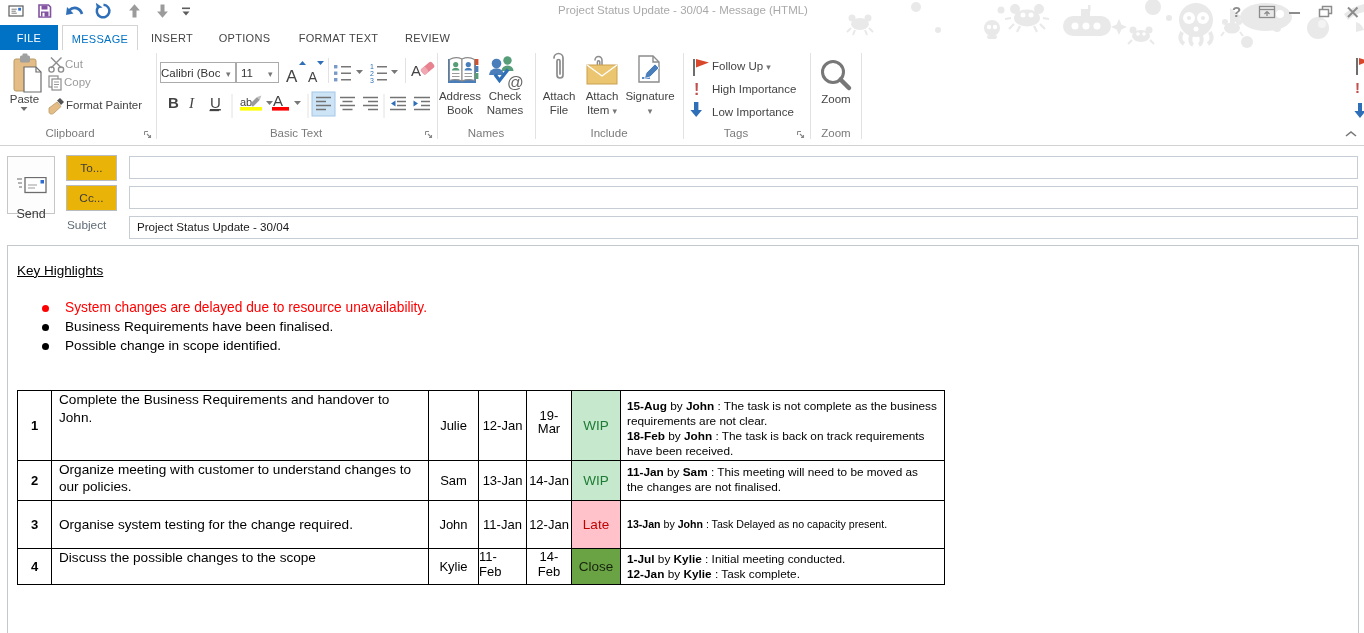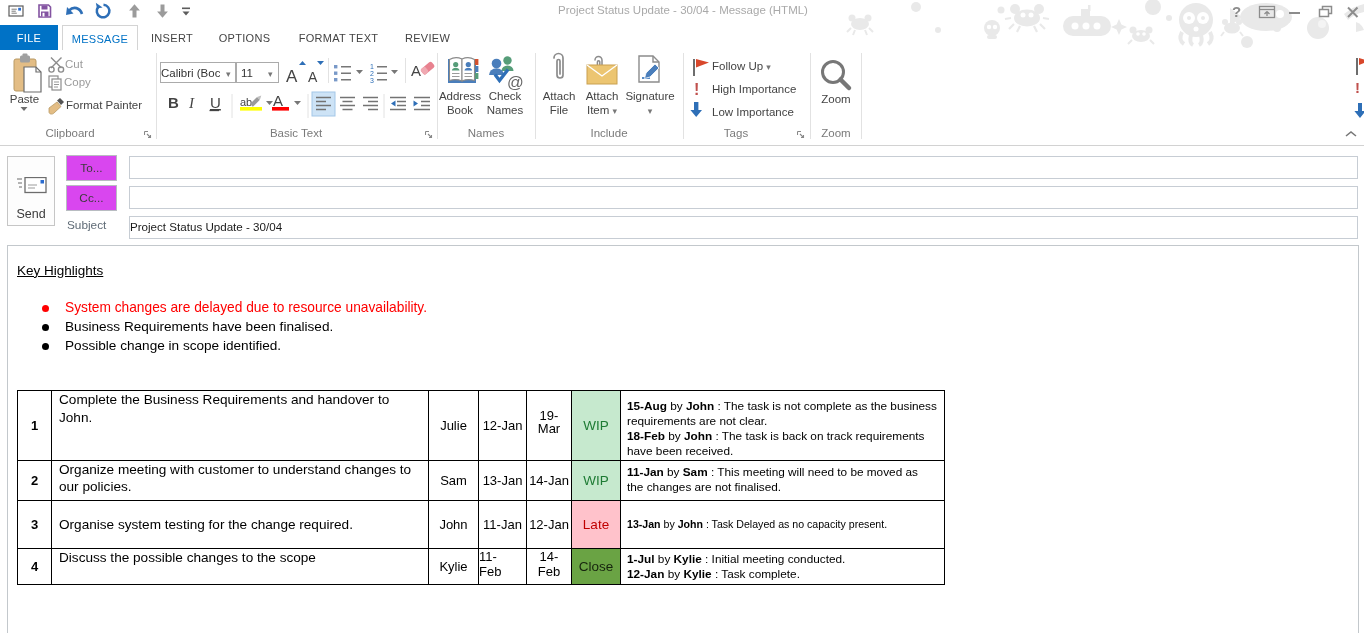--- a/index.html
+++ b/index.html
@@ -6,21 +6,21 @@
 html,body{width:1364px;height:633px;overflow:hidden;background:#fff}
 body{font-family:"Liberation Sans",sans-serif;position:relative}
 .abs{position:absolute}
 
 .grouplabel{position:absolute;font-size:11.5px;color:#7a7a7a;text-align:center;top:127px}
 .vdiv{position:absolute;top:53px;height:86px;width:1px;background:#e2e2e2}
 .icolabel{position:absolute;font-size:11.5px;line-height:14px;color:#444;text-align:center;white-space:nowrap}
 .gray{color:#9b9b9b}
 .tab{position:absolute;top:25px;height:25px;font-size:11px;letter-spacing:0.3px;color:#444;display:flex;align-items:center;justify-content:center}
 .fld{position:absolute;background:#fff;border:1px solid #c7cdd4;height:23px}
-.btn{position:absolute;background:#d946ef;border:1px solid #b8bcc1;display:flex;align-items:center;justify-content:center;font-size:11.8px;color:#3b3b3b}
+.btn{position:absolute;background:#eab308;border:1px solid #b8bcc1;display:flex;align-items:center;justify-content:center;font-size:11.8px;color:#3b3b3b}
 table.grid{border-collapse:collapse;table-layout:fixed}
 table.grid td{border:1.4px solid #000;overflow:hidden}
 </style>
 </head>
 <body>
 
 <div id="decos" class="abs" style="left:0;top:0;width:1364px;height:50px">
 <svg width="1364" height="50" viewBox="0 0 1364 50" fill="#e9e9e9">
 
   <g transform="translate(860,22)">
@@ -374,35 +374,35 @@
   <path d="M2 8 l5-4 5 4" fill="none" stroke="#777" stroke-width="1.6"></path>
 </svg>
 
 <div class="grouplabel" style="left:20px;width:100px">Clipboard</div>
 <div class="grouplabel" style="left:236px;width:120px">Basic Text</div>
 <div class="grouplabel" style="left:446px;width:80px">Names</div>
 <div class="grouplabel" style="left:569px;width:80px">Include</div>
 <div class="grouplabel" style="left:706px;width:60px">Tags</div>
 <div class="grouplabel" style="left:806px;width:60px">Zoom</div>
 
-<div id="send" class="btn" style="left:7px;top:156px;width:48px;height:70px;background:#fdfdfd;border-color:#c6c6c6">
+<div id="send" class="btn" style="left:7px;top:156px;width:48px;height:58px;background:#fdfdfd;border-color:#c6c6c6">
 <svg class="abs" style="left:9px;top:20px" width="30" height="18" viewBox="0 0 30 18">
   <path d="M0 2 h5 M1 6 h4 M2 10 h3" stroke="#6d6d6d" stroke-width="1.2"></path>
   <rect x="8" y="0.5" width="21" height="15" fill="#fff" stroke="#6d6d6d" stroke-width="1.3"></rect>
   <path d="M11 8 h9 M11 11 h7" stroke="#9b9b9b" stroke-width="1"></path>
   <rect x="23.5" y="3" width="3.5" height="3.5" fill="#2a6cd0"></rect>
 </svg>
 <div class="abs" style="left:0;top:50px;width:46px;text-align:center;font-size:12.5px;color:#3b3b3b">Send</div>
 </div>
 <div class="btn" style="left:66px;top:155px;width:51px;height:26px">To...</div>
 <div class="btn" style="left:66px;top:185px;width:51px;height:26px">Cc...</div>
 <div class="fld" style="left:129px;top:156px;width:1229px"></div>
 <div class="fld" style="left:129px;top:186px;width:1229px"></div>
 <div class="abs" style="left:67px;top:218px;font-size:11.8px;color:#5f6b76">Subject</div>
-<div class="fld" style="left:129px;top:216px;width:1229px;font-size:11.6px;color:#1a1a1a;display:flex;align-items:center;padding-left:0;padding-bottom:3px">Project Status Update - 30/04</div>
+<div class="fld" style="left:129px;top:216px;width:1229px;font-size:11.6px;color:#1a1a1a;display:flex;align-items:center;padding-left:7px;padding-bottom:3px">Project Status Update - 30/04</div>
 
 <div class="abs" style="left:7px;top:245px;width:1352px;height:388px;background:#fff;border:1px solid #c3c8cc;border-bottom:none"></div>
 
 <div class="abs" style="left:17px;top:262.5px;font-size:13.5px;color:#000;text-decoration:underline">Key Highlights</div>
 
 <div class="abs" style="left:41.5px;top:304.5px;width:7.6px;height:7.6px;border-radius:50%;background:#ff0000"></div>
 <div class="abs" style="left:41.5px;top:323.5px;width:7.6px;height:7.6px;border-radius:50%;background:#000"></div>
 <div class="abs" style="left:41.5px;top:342.5px;width:7.6px;height:7.6px;border-radius:50%;background:#000"></div>
 <div class="abs" style="left:65px;top:299.5px;font-size:13.75px;color:#ff0000">System changes are delayed due to resource unavailability.</div>
 <div class="abs" style="left:65px;top:318.5px;font-size:13.6px;color:#000">Business Requirements have been finalised.</div>

